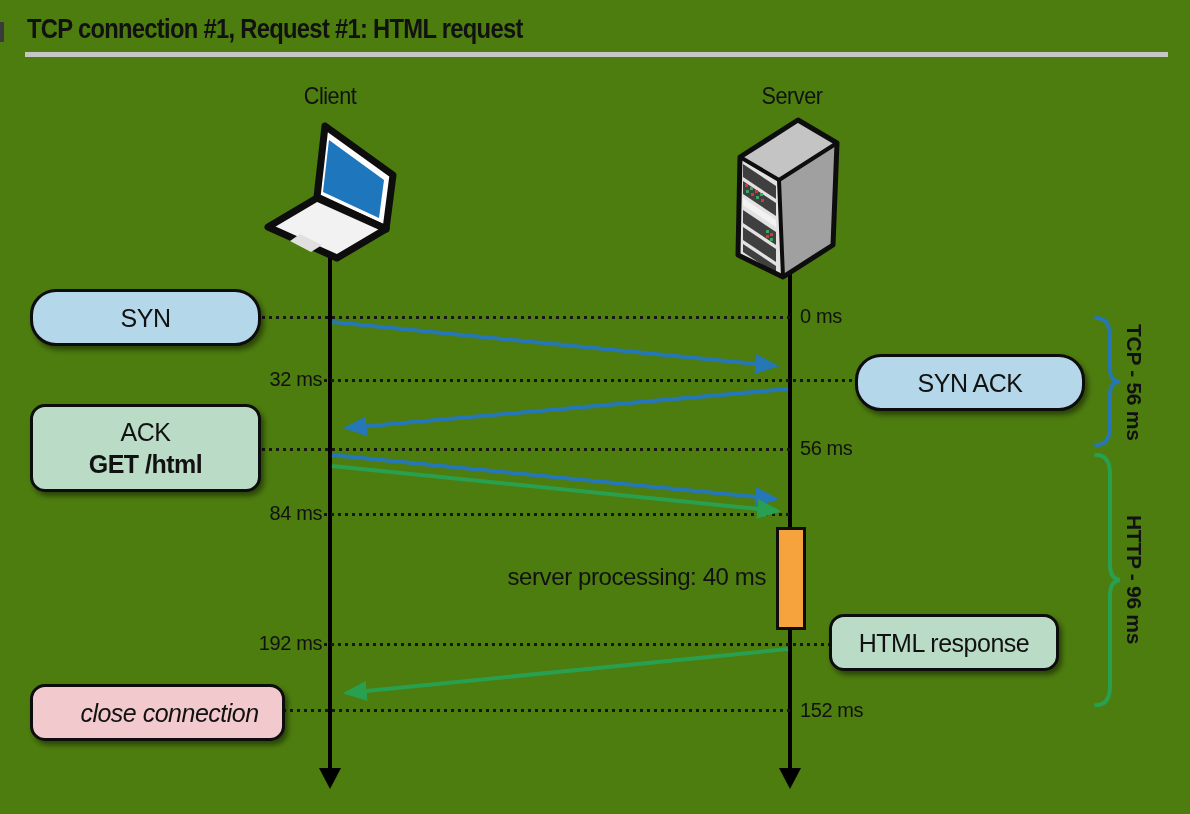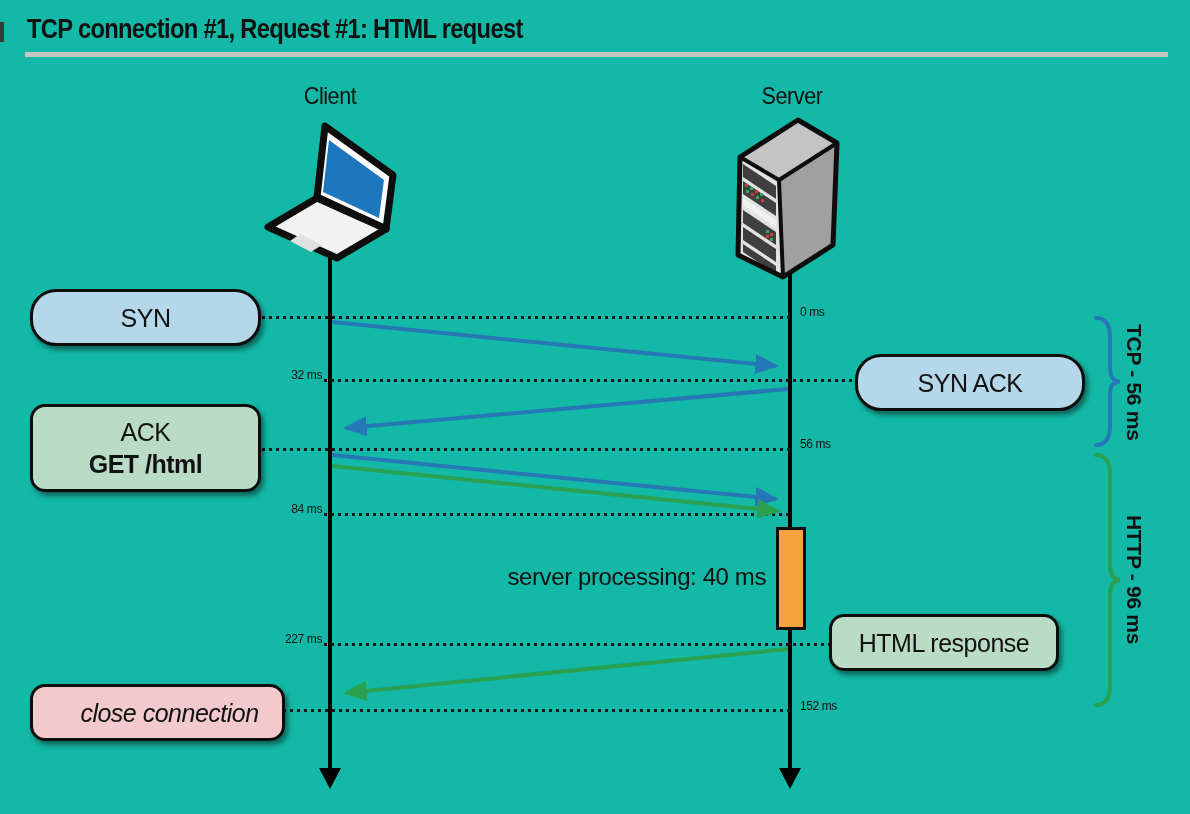--- a/index.html
+++ b/index.html
@@ -1,17 +1,17 @@
 <!DOCTYPE html>
 <html><head>
 <meta charset="utf-8">
 <style>
   html,body{margin:0;padding:0;background:#ffffff;}
   #stage{
-    position:relative;width:1190px;height:814px;background:#14b8a6;overflow:hidden;
+    position:relative;width:1190px;height:814px;background:#4d7c0f;overflow:hidden;
     font-family:"Liberation Sans","DejaVu Sans",sans-serif;color:#111;
   }
   .abs{position:absolute;}
   
   #title{
     left:27px;top:14px;font-size:27px;font-weight:bold;letter-spacing:-0.8px;
     transform:scaleX(0.88);transform-origin:left top;white-space:nowrap;
   }
   #divider{left:25px;top:52px;width:1143px;height:5px;background:#c6c6c6;}
   #edge-mark{left:0;top:22px;width:4px;height:20px;background:#3a3a3a;}
@@ -19,21 +19,21 @@
   .actor{
     font-size:24px;letter-spacing:-0.5px;text-align:center;width:160px;
     transform:scaleX(0.9);transform-origin:center top;
   }
   
   .lifeline{width:4px;background:#000;}
   .lifearrow{width:0;height:0;border-left:11px solid transparent;border-right:11px solid transparent;border-top:21px solid #000;}
   
   .dots{height:3px;background:repeating-linear-gradient(to right,#161616 0,#161616 3px,transparent 3px,transparent 7px);}
   
-  .time{font-size:12px;letter-spacing:-0.4px;white-space:nowrap;}
+  .time{font-size:20px;letter-spacing:-0.4px;white-space:nowrap;}
   .time.right-align{text-align:right;}
   
   .msgbox{
     border:3.5px solid #0d0d0d;border-radius:15px;
     box-shadow:3px 4px 5px rgba(0,0,0,0.45);
     display:flex;flex-direction:column;align-items:center;justify-content:center;
     font-size:25px;letter-spacing:-0.5px;line-height:1.28;
   }
   .fill-blue{background:#b4d7e9;border-radius:26px;}
   .fill-green{background:#badcc7;}
@@ -112,21 +112,21 @@
   <div class="abs dots z2" style="left:324px;top:379px;width:531px;"></div>
   <div class="abs dots z2" style="left:262px;top:448px;width:528px;"></div>
   <div class="abs dots z2" style="left:324px;top:513px;width:466px;"></div>
   <div class="abs dots z2" style="left:324px;top:643px;width:531px;"></div>
   <div class="abs dots z2" style="left:262px;top:709px;width:528px;"></div>
 
   <div class="abs time" style="left:800px;top:305px;">0 ms</div>
   <div class="abs time right-align" style="left:240px;top:368px;width:82px;">32 ms</div>
   <div class="abs time" style="left:800px;top:437px;">56 ms</div>
   <div class="abs time right-align" style="left:240px;top:502px;width:82px;">84 ms</div>
-  <div class="abs time right-align" style="left:230px;top:632px;width:92px;">227 ms</div>
+  <div class="abs time right-align" style="left:230px;top:632px;width:92px;">192 ms</div>
   <div class="abs time" style="left:800px;top:699px;">152 ms</div>
 
   <div class="abs msgbox fill-blue z4" style="left:30px;top:289px;width:225px;height:51px;">
     <span>SYN</span>
   </div>
   <div class="abs msgbox fill-green z4" style="left:30px;top:404px;width:225px;height:82px;">
     <span>ACK</span>
     <span class="bold">GET /html</span>
   </div>
   <div class="abs msgbox fill-pink italic z4" style="left:30px;top:684px;width:225px;height:51px;padding-left:24px;">

